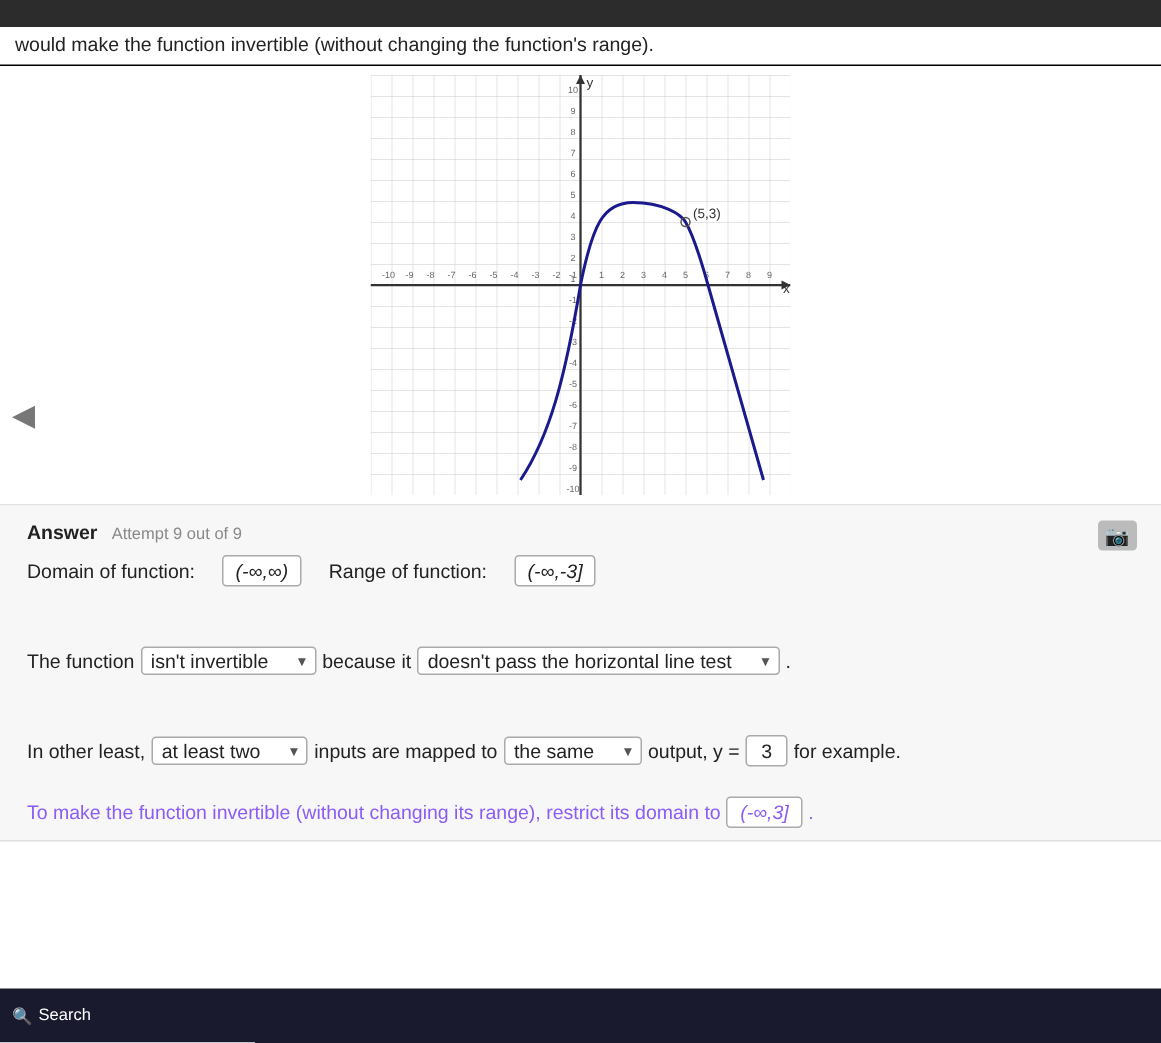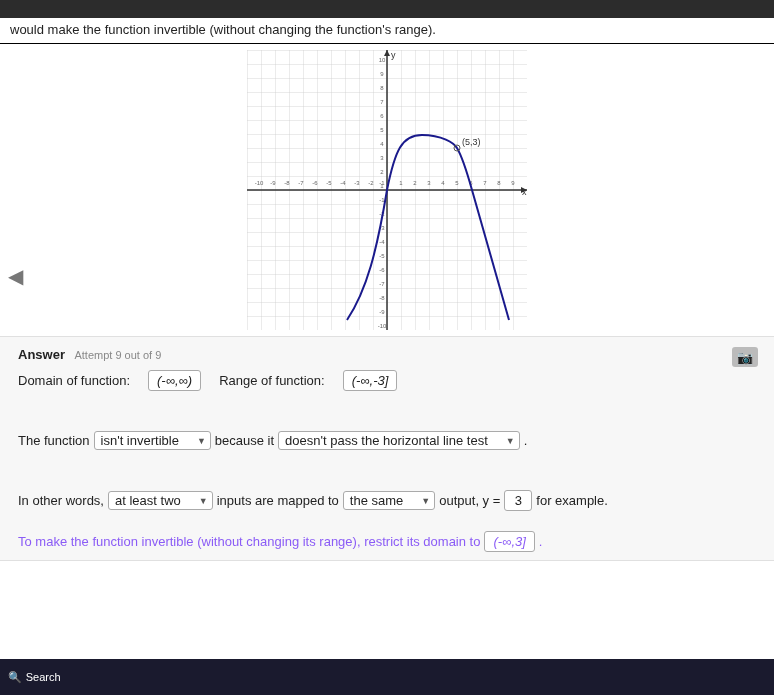--- a/index.html
+++ b/index.html
@@ -286,21 +286,21 @@
     </span>
     <span>because it</span>
     <span class="dropdown-box">
       <span>doesn't pass the horizontal line test</span>
       <span class="chevron">▼</span>
     </span>
     <span>.</span>
   </div>
 
   <div class="sentence-row">
-    <span>In other words,</span>
+    <span>In other least,</span>
     <span class="dropdown-box">
       <span>at least two</span>
       <span class="chevron">▼</span>
     </span>
     <span>inputs are mapped to</span>
     <span class="dropdown-box">
       <span>the same</span>
       <span class="chevron">▼</span>
     </span>
     <span>output, y =</span>

